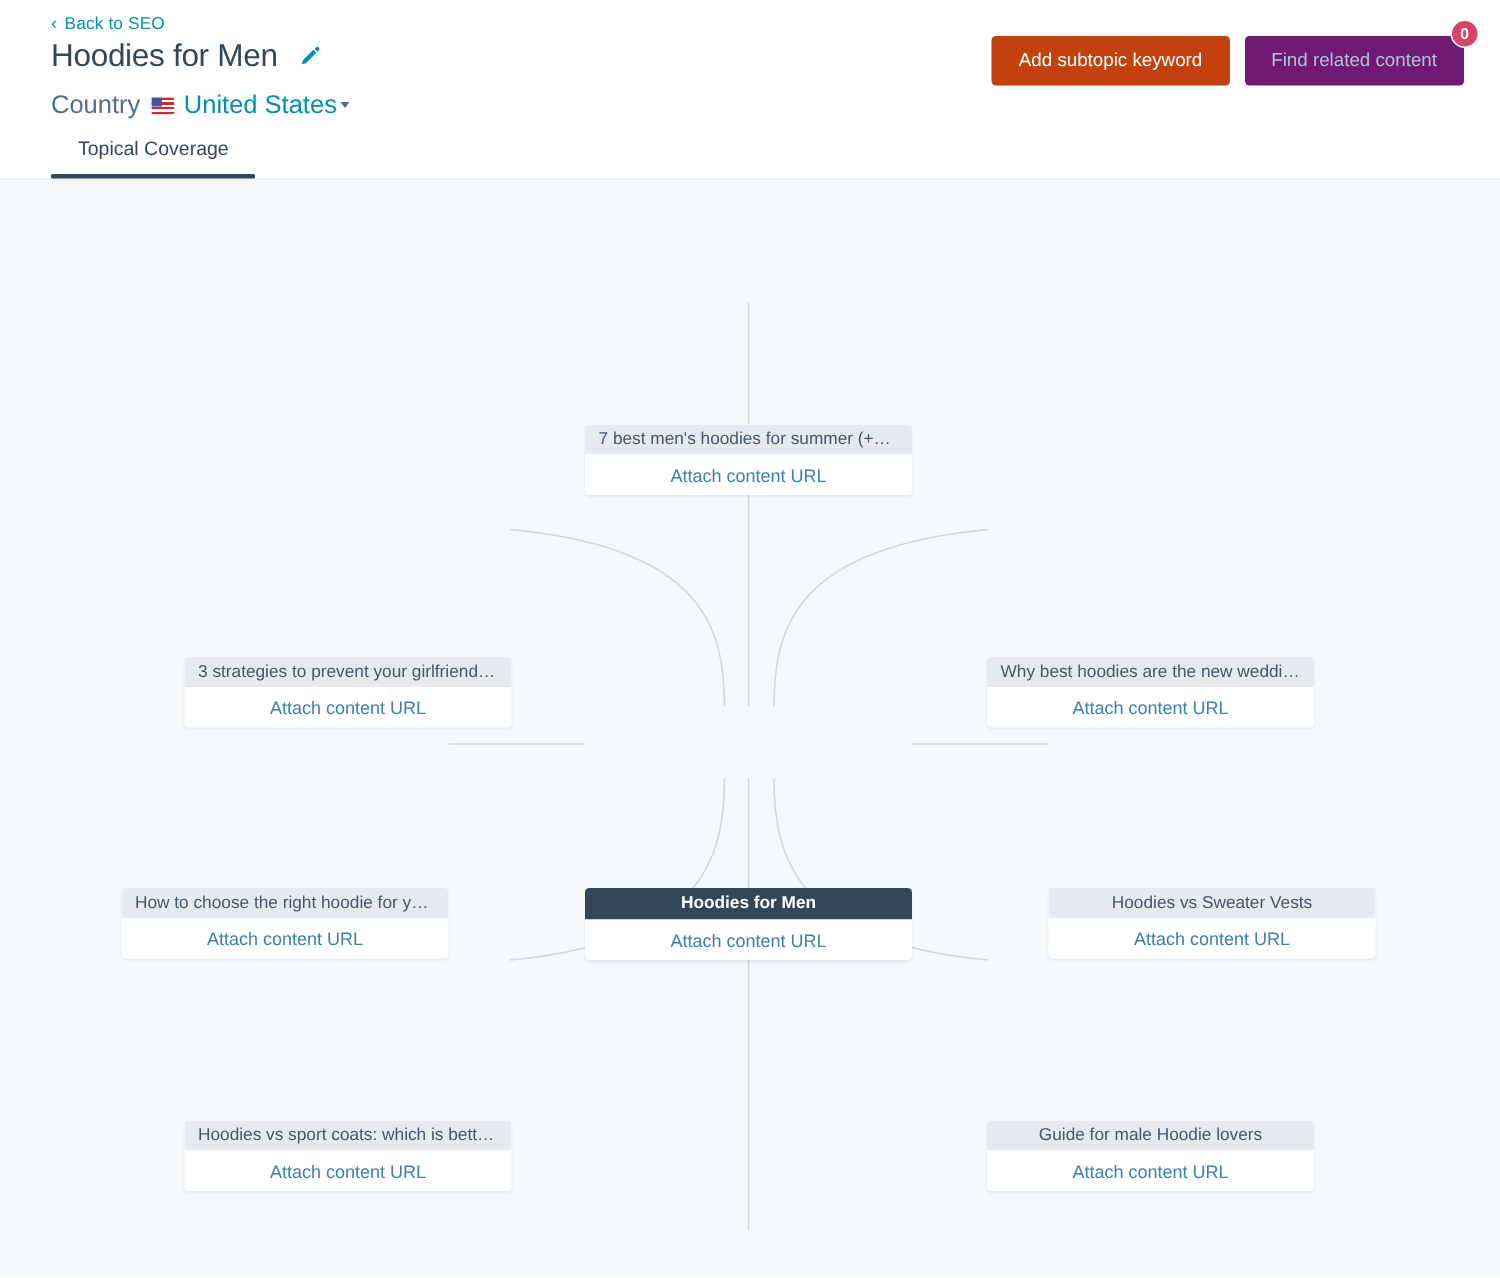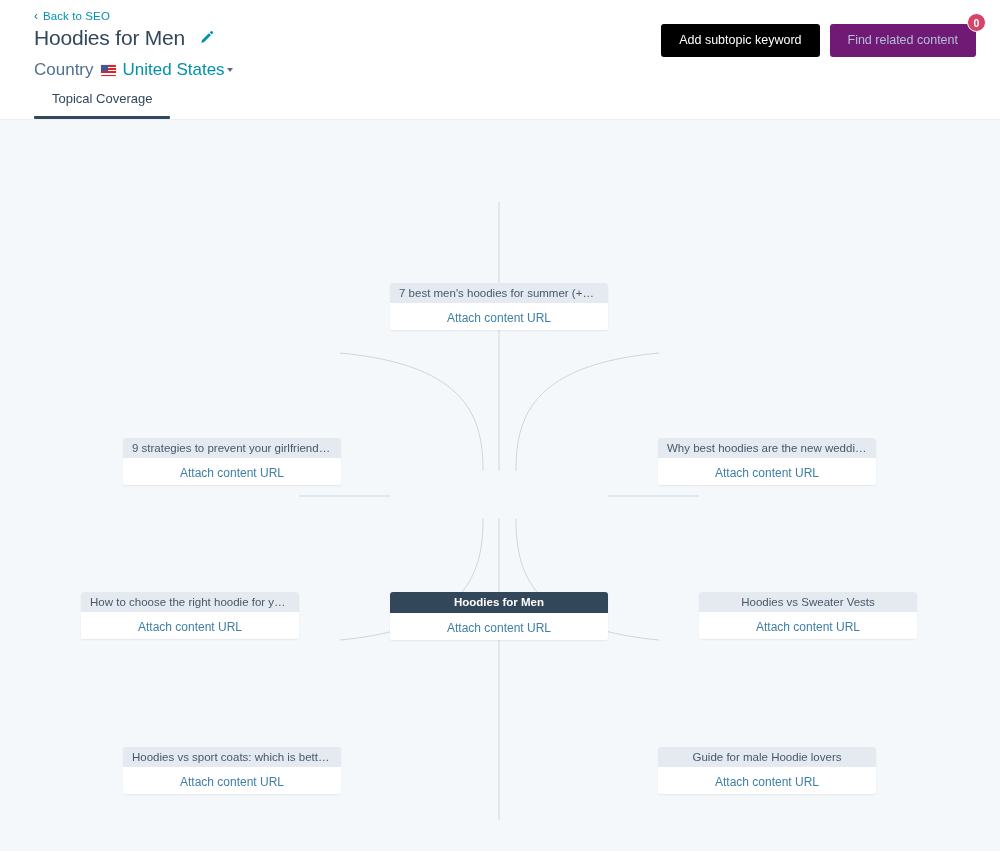--- a/index.html
+++ b/index.html
@@ -131,21 +131,21 @@
     font-family: "Liberation Sans", sans-serif;
     font-size: 12.5px;
     font-weight: 400;
     padding: 0 18px;
     height: 33px;
     line-height: 33px;
     cursor: pointer;
     white-space: nowrap;
   }
   .btn-primary {
-    background: #000000;
+    background: #c2410c;
     color: #ffffff;
   }
   .btn-disabled {
     background: #701a75;
     color: #b0c1d4;
     cursor: default;
   }
   .btn-wrap { position: relative; }
   .count-badge {
     position: absolute;
@@ -315,21 +315,21 @@
   </svg>
 
   <div class="node" style="left:390px; top:163px;">
     <div class="node-head">7 best men's hoodies for summer (+co…</div>
     <div class="node-body">
       <span class="attach-link">Attach content URL</span>
     </div>
   </div>
 
   <div class="node" style="left:123px; top:318px;">
-    <div class="node-head">9 strategies to prevent your girlfriend fr…</div>
+    <div class="node-head">3 strategies to prevent your girlfriend fr…</div>
     <div class="node-body">
       <span class="attach-link">Attach content URL</span>
     </div>
   </div>
 
   <div class="node" style="left:658px; top:318px;">
     <div class="node-head">Why best hoodies are the new weddin…</div>
     <div class="node-body">
       <span class="attach-link">Attach content URL</span>
     </div>

